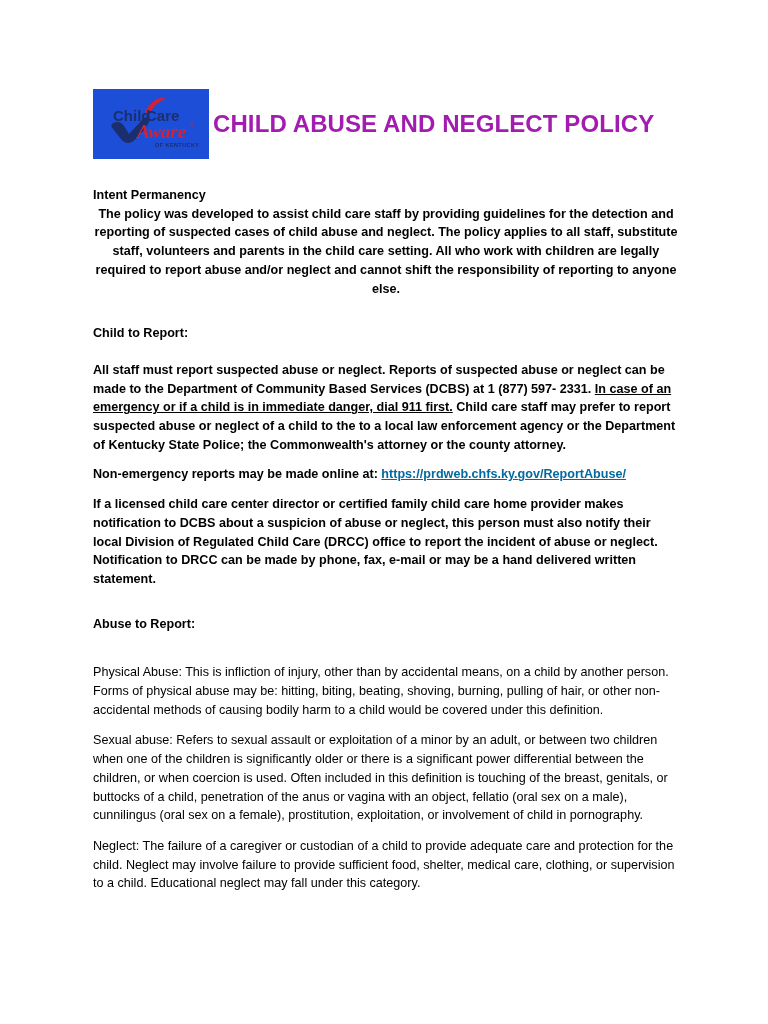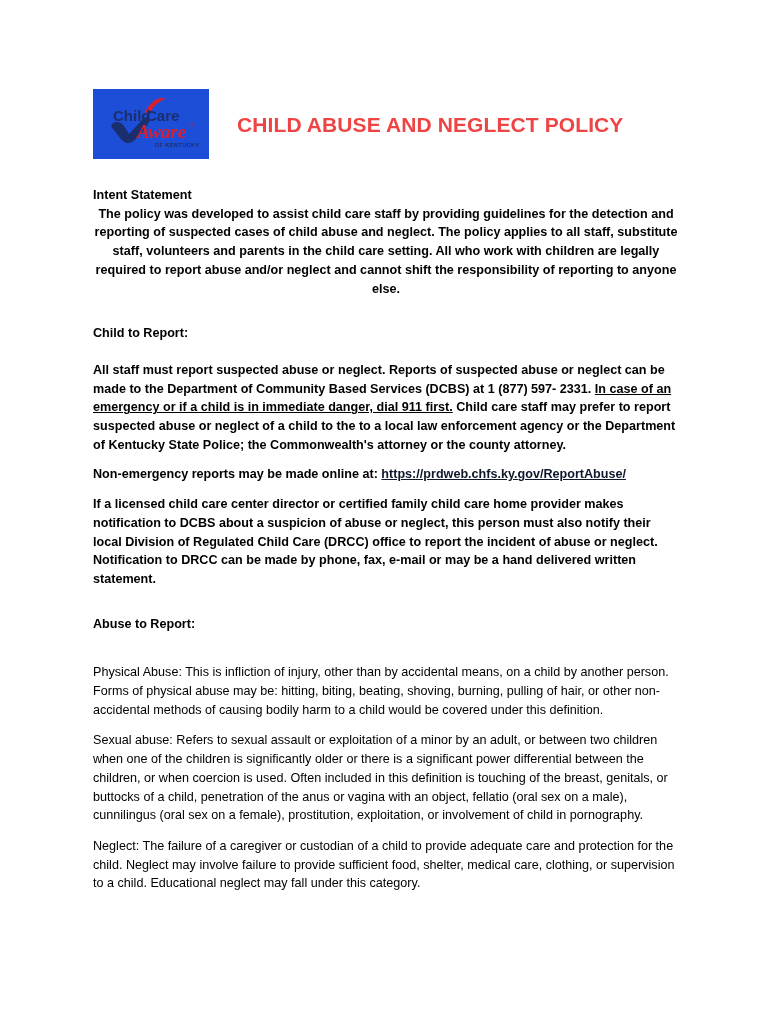--- a/index.html
+++ b/index.html
@@ -44,25 +44,25 @@
     flex: 0 0 auto;
     overflow: hidden;
   }
   .logo-svg {
     display: block;
     width: 104px;
     height: 58px;
   }
 
   .doc-title {
-    font-size: 21px;
+    font-size: 24px;
     font-weight: bold;
     letter-spacing: 0.1px;
-    color: #ef4444;
-    margin-left: 28px;
+    color: #a21caf;
+    margin-left: 4px;
     white-space: nowrap;
     line-height: 1;
   }
 
   
   .content {
     position: absolute;
     left: 93px;
     top: 186px;
     width: 586px;
@@ -91,21 +91,21 @@
   }
 
   .sp-1 { height: 18px; }
   .sp-2 { height: 11px; }
   .sp-3 { height: 26px; }
   .sp-4 { height: 12px; }
 
   .u { text-decoration: underline; }
 
   a.link {
-    color: #0f172a;
+    color: #0369a1;
     text-decoration: underline;
   }
 </style>
 </head>
 <body>
 
 <div class="page">
 
   <div class="header">
 
@@ -126,21 +126,21 @@
 
         <text x="56" y="52" font-family="'Liberation Sans', sans-serif" font-size="5.4" font-weight="bold" letter-spacing="0.5" fill="#1b2f6e">OF KENTUCKY</text>
       </svg>
     </div>
 
     <div class="doc-title">CHILD ABUSE AND NEGLECT POLICY</div>
   </div>
 
   <div class="content">
 
-    <div class="heading">Intent Statement</div>
+    <div class="heading">Intent Permanency</div>
     <p class="blk wt-bold">The policy was developed to assist child care staff by providing guidelines for the detection and reporting of suspected cases of child abuse and neglect. The policy applies to all staff, substitute staff, volunteers and parents in the child care setting. All who work with children are legally required to report abuse and/or neglect and cannot shift the responsibility of reporting to anyone else.</p>
 
     <div class="sp-3"></div>
 
     <div class="heading">Child to Report:</div>
 
     <div class="sp-1"></div>
 
     <p class="blk wt-semi"><span>All staff must report suspected abuse or neglect. Reports of suspected abuse or neglect can be made to the Department of Community Based Services (DCBS) at 1 (877) 597- 2331. </span><span class="u">In case of an emergency or if a child is in immediate danger, dial 911 first.</span><span>  Child care staff may prefer to report suspected abuse or neglect of a child to the to a local law enforcement agency or the Department of Kentucky State Police; the Commonwealth's attorney or the county attorney.</span></p>
 

